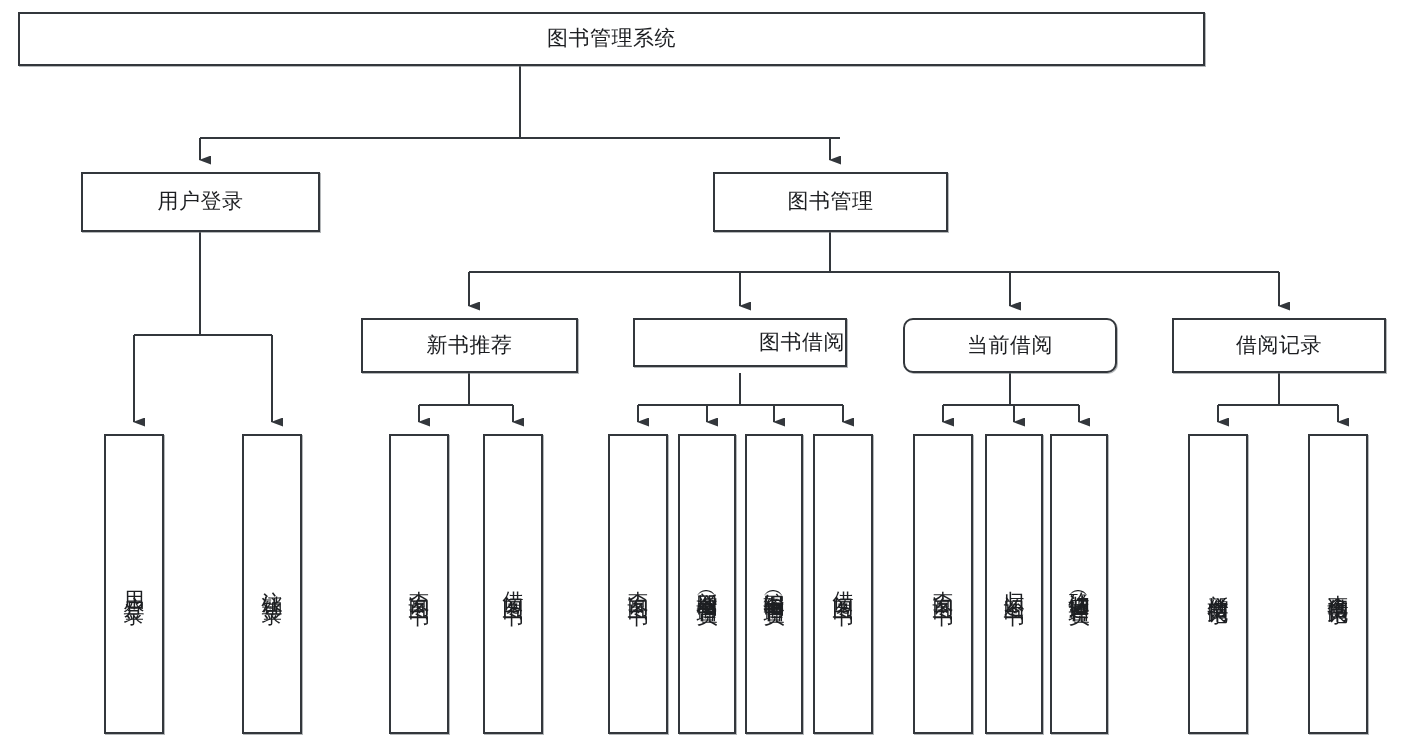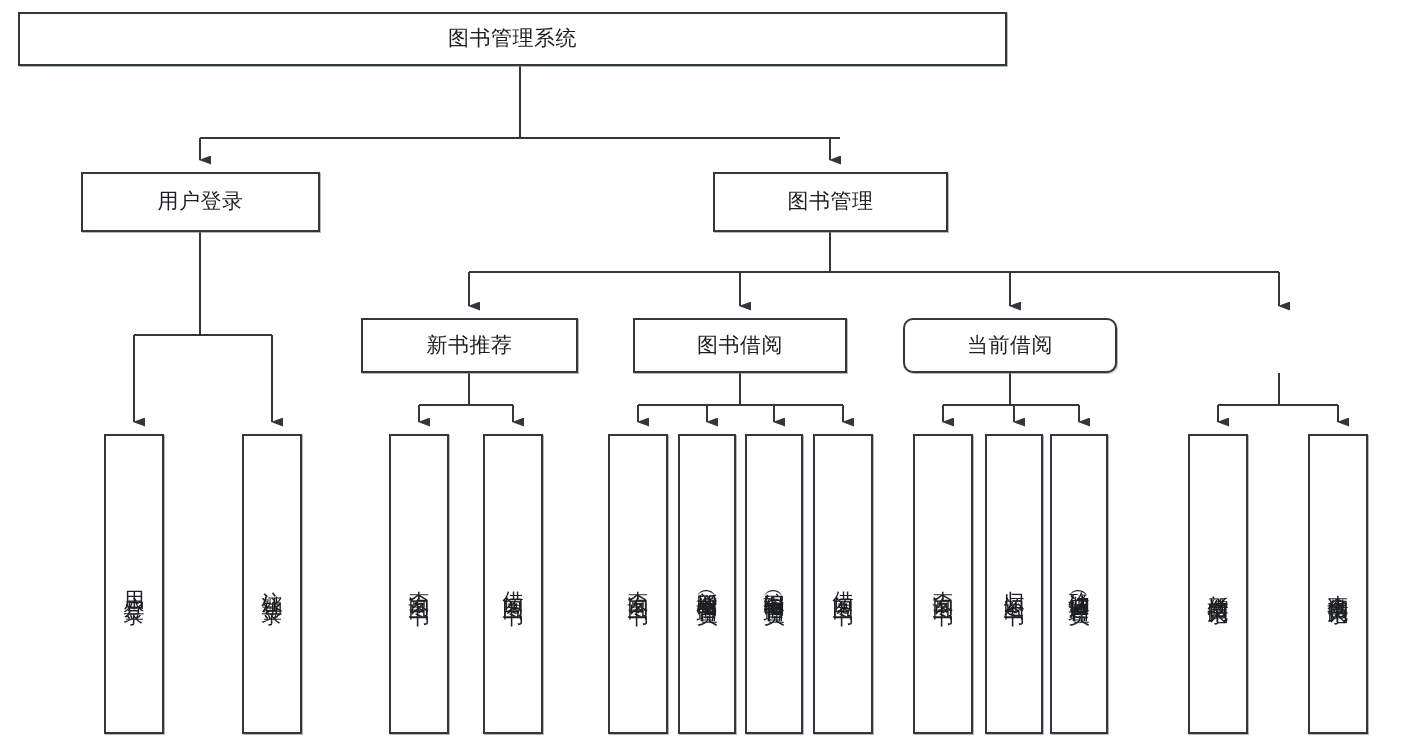--- a/index.html
+++ b/index.html
@@ -119,39 +119,42 @@
       <path d="M1079,405 L1079,422" marker-end="url(#arrowhead)"></path>
 
       <path d="M1279,373 L1279,405"></path>
       <path d="M1218,405 L1338,405"></path>
       <path d="M1218,405 L1218,422" marker-end="url(#arrowhead)"></path>
       <path d="M1338,405 L1338,422" marker-end="url(#arrowhead)"></path>
 
     </g>
   </svg>
 
-  <div class="node-box" style="left: 18px; top: 12px; width: 989px; height: 54px;">
+  <div class="node-box" style="left: 18px; top: 12px; width: 1187px; height: 54px;">
     <span class="node-label-h">图书管理系统</span>
   </div>
 
   <div class="node-box" style="left: 81px; top: 172px; width: 239px; height: 60px;">
     <span class="node-label-h">用户登录</span>
   </div>
   <div class="node-box" style="left: 361px; top: 318px; width: 217px; height: 55px;">
     <span class="node-label-h">新书推荐</span>
   </div>
 
   <div class="node-box" style="left: 713px; top: 172px; width: 235px; height: 60px;">
     <span class="node-label-h">图书管理</span>
   </div>
-  <div class="node-box" style="left: 633px; top: 318px; width: 214px; height: 55px;">
+  <div class="node-box" style="left: 633px; top: 318px; width: 214px; height: 49px; justify-content: flex-end;">
     <span class="node-label-h">图书借阅</span>
   </div>
   <div class="node-box" style="left: 903px; top: 318px; width: 214px; height: 55px; border-radius: 10px;">
     <span class="node-label-h">当前借阅</span>
+  </div>
+  <div class="node-box" style="left: 1172px; top: 318px; width: 214px; height: 55px;">
+    <span class="node-label-h">借阅记录</span>
   </div>
 
   <div class="node-box" style="left: 104px; top: 434px; width: 60px; height: 300px;">
     <span class="node-label-v">用户登录</span>
   </div>
   <div class="node-box" style="left: 242px; top: 434px; width: 60px; height: 300px;">
     <span class="node-label-v">注销登录</span>
   </div>
   <div class="node-box" style="left: 389px; top: 434px; width: 60px; height: 300px;">
     <span class="node-label-v">查询图书</span>

